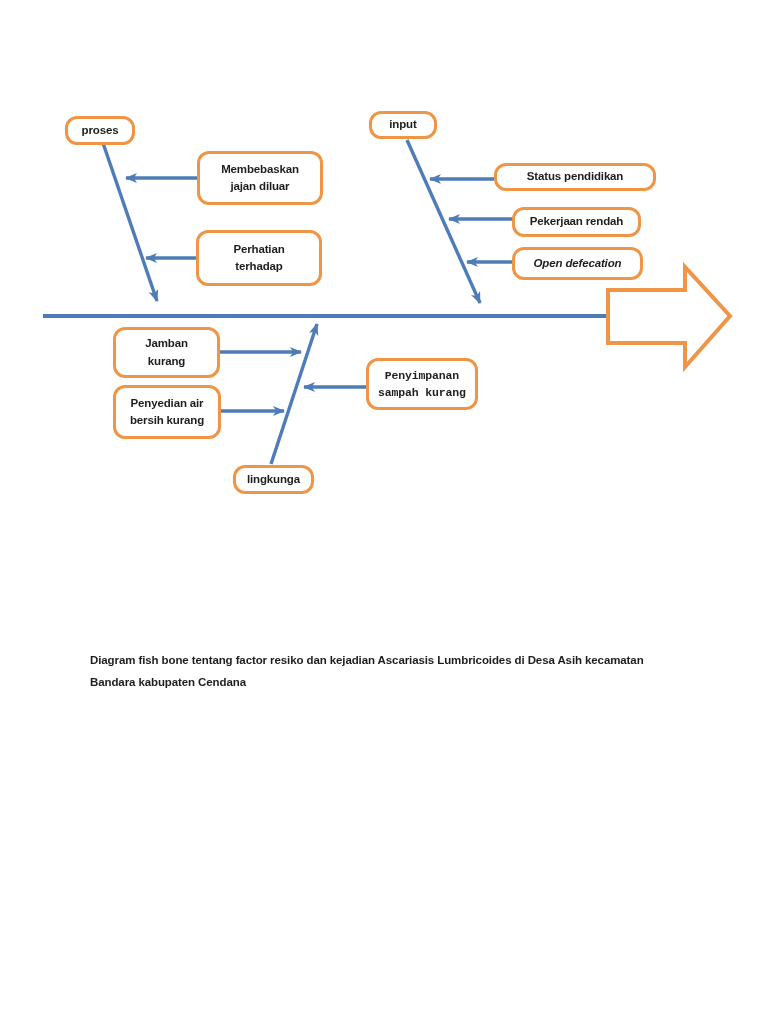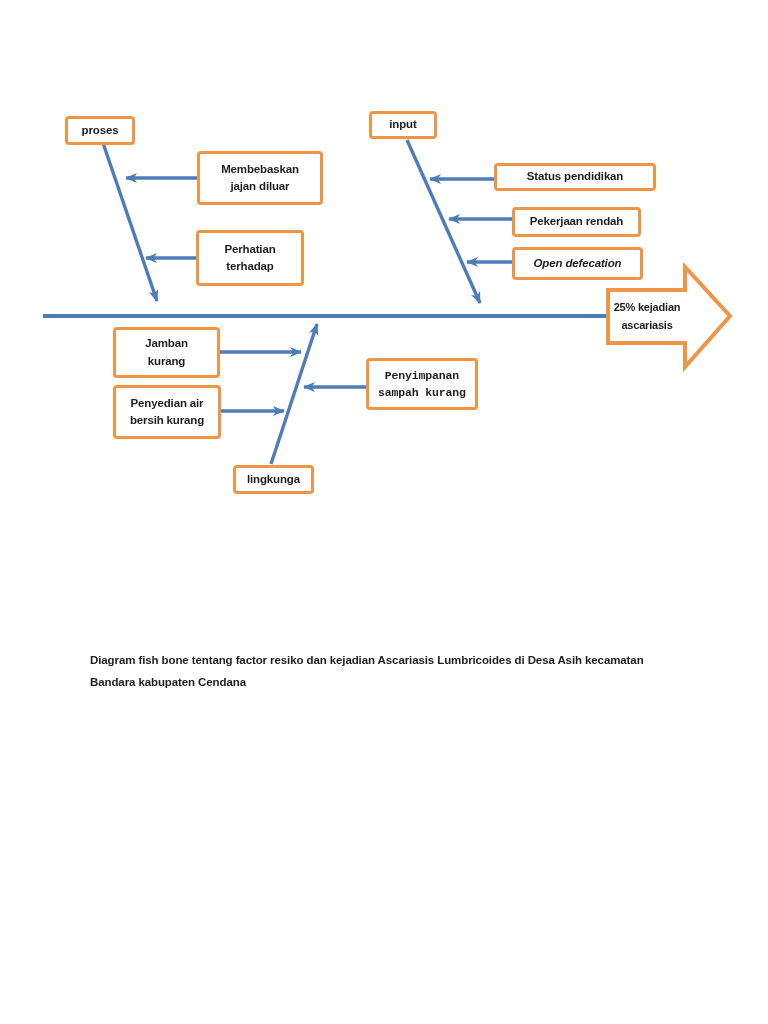--- a/index.html
+++ b/index.html
@@ -18,21 +18,21 @@
   }
   .lines-layer{position:absolute;left:0;top:0;width:768px;height:1024px;}
   .bline{stroke:var(--line);stroke-width:3.4;fill:none;}
   .spine{stroke:var(--line);stroke-width:4;fill:none;}
   .ahead{fill:var(--line);stroke:none;}
   .effect-poly{fill:#ffffff;stroke:var(--box_border);stroke-width:4;stroke-linejoin:miter;}
   .cbox{
     position:absolute;
     box-sizing:border-box;
     border:3px solid var(--box_border);
-    border-radius:4px;
+    border-radius:12px;
     background:#ffffff;
     display:flex;flex-direction:column;align-items:center;justify-content:center;
     font-weight:700;font-size:11.5px;line-height:1.5;
     letter-spacing:-0.15px;
     color:var(--text);text-align:center;
   }
   .cbox span{display:block;white-space:nowrap;}
   .italic{font-style:italic;}
   .effect-text{
     position:absolute;left:608px;top:289px;width:78px;height:55px;
@@ -45,21 +45,21 @@
     position:absolute;left:90px;top:649px;width:600px;
     font-weight:700;font-size:11.5px;line-height:22px;letter-spacing:-0.1px;
     color:var(--text);
   }
   .caption span{display:block;white-space:nowrap;}
 
   
   .b-proses{left:65px;top:116px;width:70px;height:29px;}
   .b-input{left:369px;top:111px;width:68px;height:28px;}
   .b-membebaskan{left:197px;top:151px;width:126px;height:54px;}
-  .b-perhatian{left:196px;top:230px;width:108px;height:56px;}
+  .b-perhatian{left:196px;top:230px;width:126px;height:56px;}
   .b-status{left:494px;top:163px;width:162px;height:28px;}
   .b-pekerjaan{left:512px;top:207px;width:129px;height:30px;}
   .b-open{left:512px;top:247px;width:131px;height:33px;align-items:center;}
   .b-jamban{left:113px;top:327px;width:107px;height:51px;}
   .b-penyedian{left:113px;top:385px;width:108px;height:54px;}
   .b-penyimpanan{left:366px;top:358px;width:112px;height:52px;font-family:Liberation Mono, monospace;}
   .b-lingkunga{left:233px;top:465px;width:81px;height:29px;}
 </style>
 </head>
 <body>
@@ -135,23 +135,19 @@
   <div class="cbox b-penyedian">
     <span>Penyedian air</span>
     <span>bersih kurang</span>
   </div>
 
   <div class="cbox b-penyimpanan">
     <span>Penyimpanan</span>
     <span>sampah kurang</span>
   </div>
 
-  <div class="effect-text">
-    <span>25% kejadian</span>
-    <span>ascariasis</span>
-  </div>
 
   <div class="caption">
     <span>Diagram fish bone tentang factor resiko dan kejadian Ascariasis Lumbricoides di Desa Asih kecamatan</span>
     <span>Bandara kabupaten Cendana</span>
   </div>
 
 </div>
 
 </body></html>

